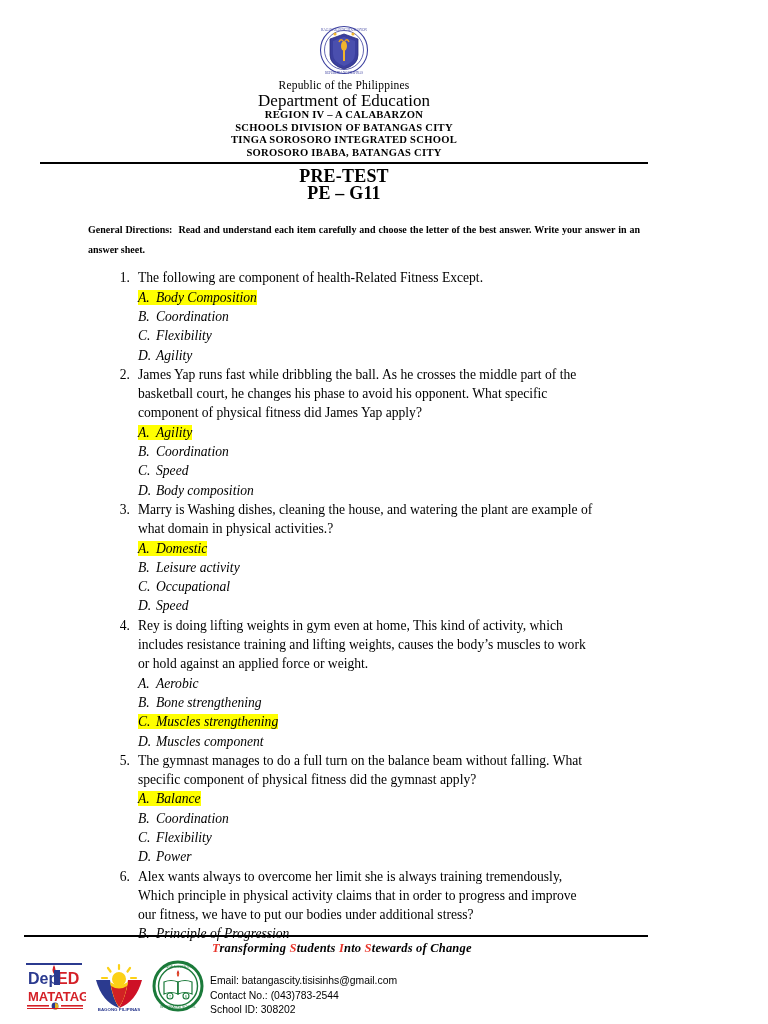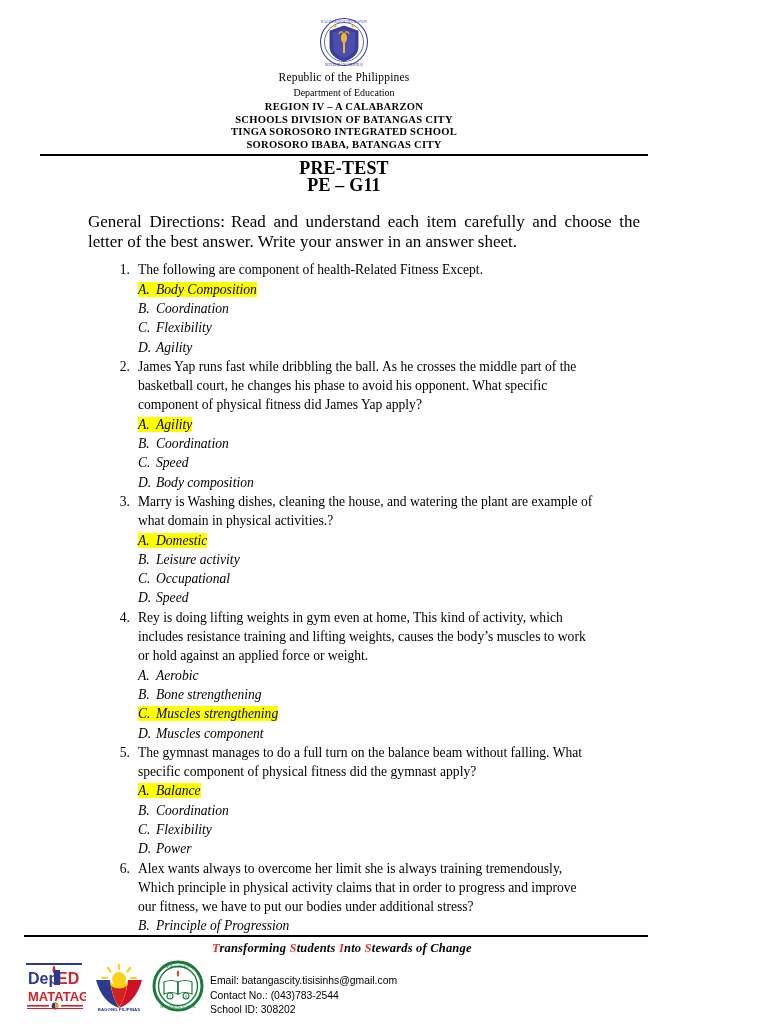--- a/index.html
+++ b/index.html
@@ -13,21 +13,21 @@
     font-family: "Liberation Serif", "DejaVu Serif", serif;
     color: #000000;
     position: relative;
     overflow: hidden;
   }
   .page {
     position: relative;
     width: 688px;
     height: 1024px;
     box-sizing: border-box;
-    padding: 4px 40px;
+    padding: 12px 40px;
   }
 
   
   .letterhead {
     text-align: center;
     padding-top: 13px;
   }
   .seal-wrap {
     height: 52px;
     display: flex;
@@ -38,21 +38,21 @@
 
   .lh-line1 {
     font-family: "Liberation Serif", serif;
     font-size: 11.5px;
     letter-spacing: 0.2px;
     line-height: 14px;
     margin-top: 1px;
   }
   .lh-line2 {
     font-family: "Liberation Serif", serif;
-    font-size: 10px;
+    font-size: 17px;
     line-height: 17px;
   }
   .lh-bold {
     font-family: "Liberation Serif", serif;
     font-weight: bold;
     font-size: 10.6px;
     line-height: 12.6px;
     letter-spacing: 0.25px;
   }
 
@@ -68,22 +68,22 @@
     text-align: center;
     font-weight: bold;
     font-size: 18px;
     line-height: 17px;
     margin-top: 4px;
     letter-spacing: 0.2px;
   }
 
   
   .directions {
-    font-weight: normal;
-    font-size: 17px;
+    font-weight: bold;
+    font-size: 10px;
     line-height: 19.5px;
     text-align: justify;
     margin: 18px 8px 0 48px;
   }
   .directions .dir-label { margin-right: 6px; }
 
   
   .qlist {
     margin: 9px 0 0 0;
     padding: 0;

